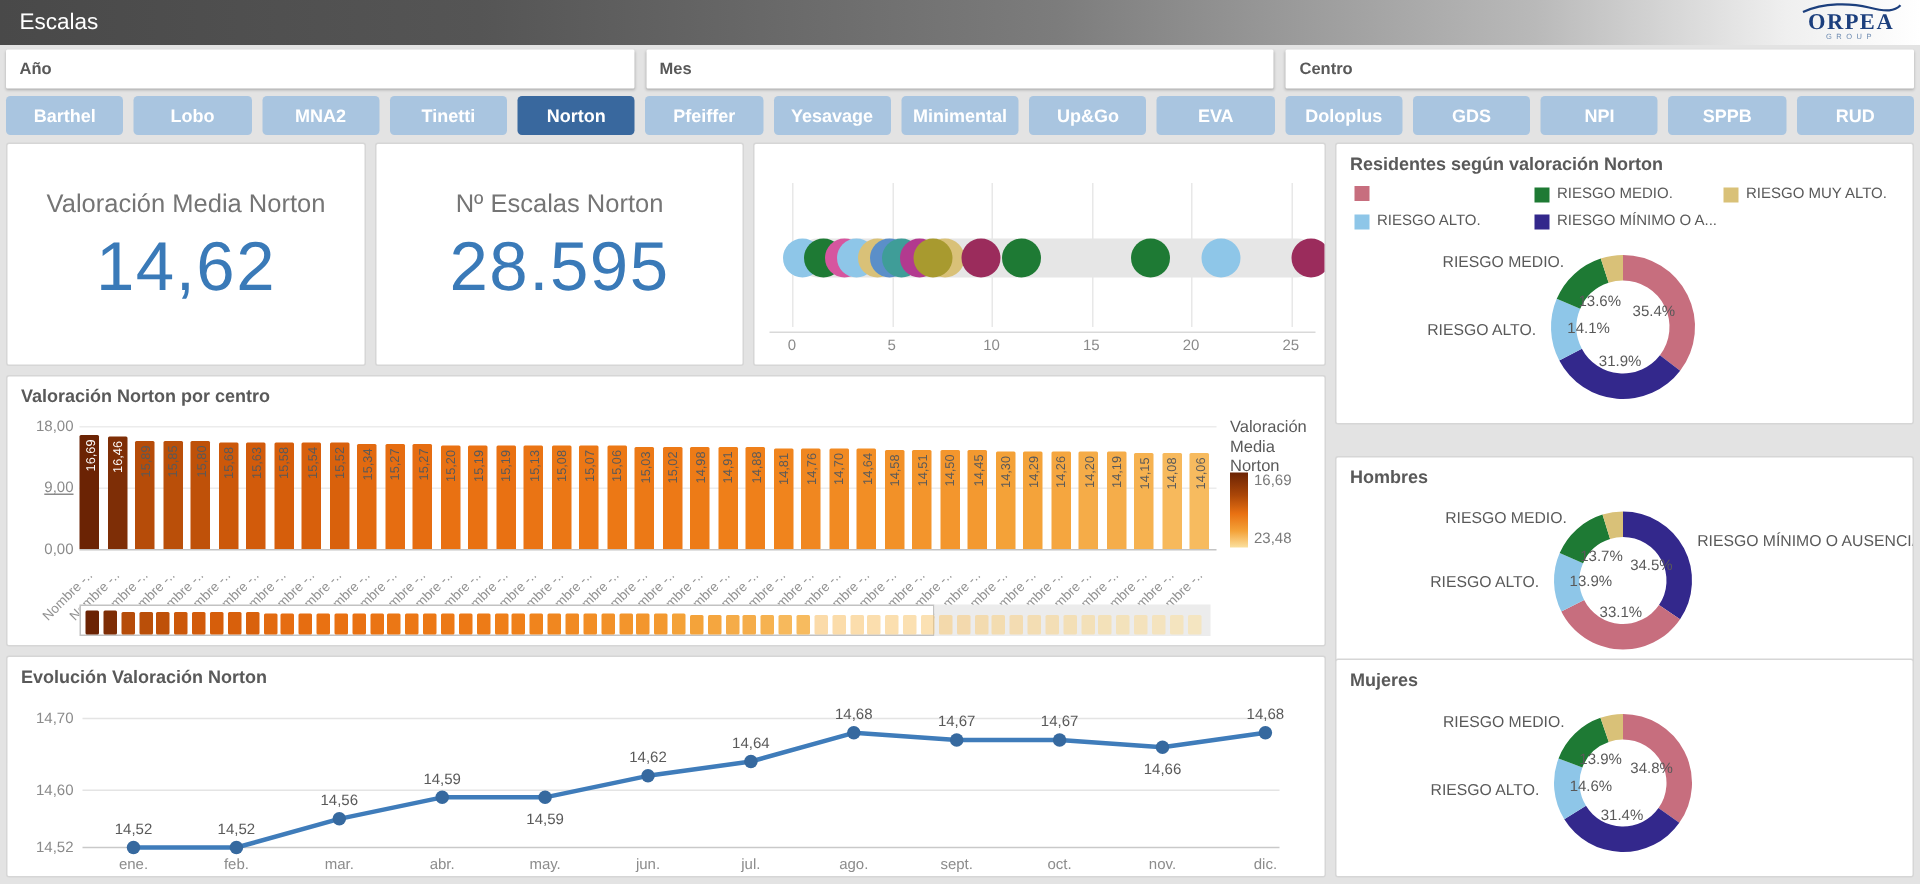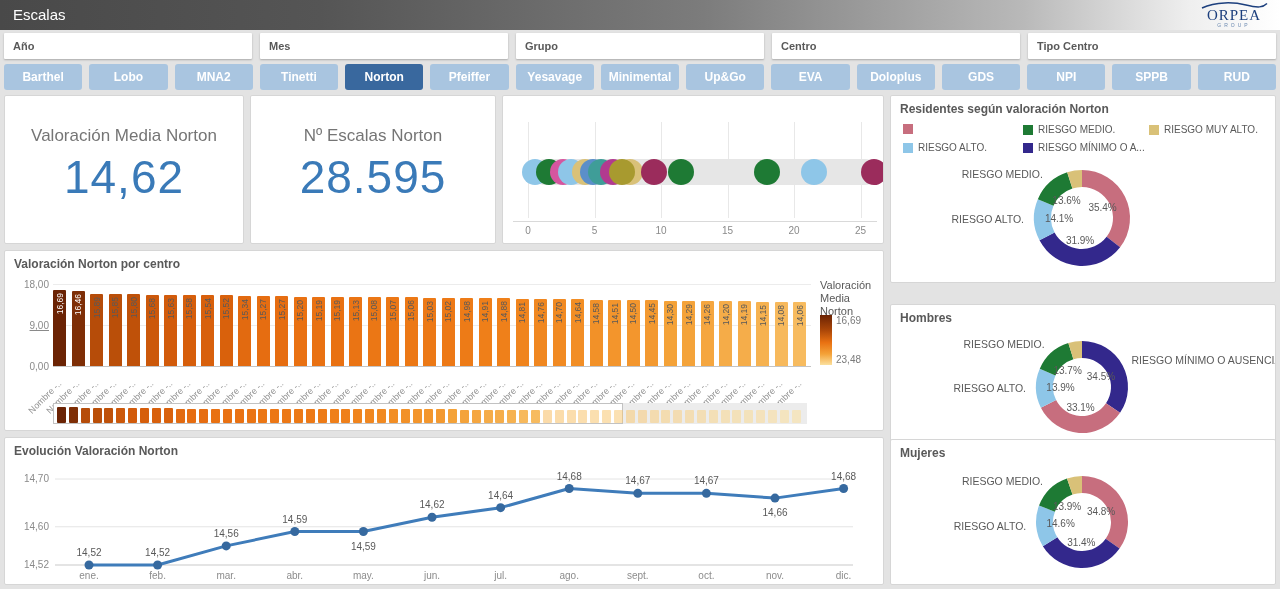--- a/index.html
+++ b/index.html
@@ -4,21 +4,21 @@
 <style>
   html,body{margin:0;padding:0;width:1280px;height:589px;background:#e3e3e3;
     font-family:"Liberation Sans",sans-serif;overflow:hidden;position:relative}
   .page{position:absolute;inset:0}
   
   .header{position:absolute;left:0;top:0;width:1280px;height:30px;
     background:linear-gradient(90deg,#494949 0%,#555 25%,#7c7c7c 55%,#b9b9b9 80%,#efefef 93%,#fff 100%)}
   .header-title{position:absolute;left:13px;top:6px;color:#fff;font-size:15px}
   .logo{position:absolute;right:10px;top:1px;width:72px;text-align:center;color:#1c3f7d}
   .logo-wave{position:absolute;left:2px;top:0}
-  .logo-text{margin-top:7px;font-family:"Liberation Serif",serif;font-size:15px;font-weight:normal;letter-spacing:1px;line-height:14px}
+  .logo-text{margin-top:7px;font-family:"Liberation Serif",serif;font-size:15px;font-weight:bold;letter-spacing:1px;line-height:14px}
   .logo-sub{font-size:5px;letter-spacing:3px;color:#6b89b0;line-height:6px}
   
   .filter-row{position:absolute;top:33px;left:4px;width:1272px;height:26px;display:flex;gap:8px}
   .filter{flex:1;background:#fff;box-shadow:0 1px 2px rgba(0,0,0,.25);display:flex;align-items:center;
     padding:0 9px;font-size:11px;font-weight:bold;color:#595959;border-radius:1px}
   
   .tab-row{position:absolute;top:64px;left:4px;width:1272px;height:26px;display:flex;gap:7px}
   .tab{flex:1;background:#a9c5e0;color:#fff;font-weight:bold;font-size:12px;display:flex;align-items:center;
     justify-content:center;border-radius:3px;cursor:pointer;white-space:nowrap;overflow:hidden}
   .tab.selected{background:#39689e}
@@ -67,23 +67,21 @@
         <path d="M2 7 C 16 0.5, 34 1, 46 4 S 63 6.5, 67 2.5" fill="none" stroke="#1c3f7d" stroke-width="1.5"></path>
       </svg>
       <div class="logo-text">ORPEA</div>
       <div class="logo-sub">GROUP</div>
     </div>
   </div>
 
   <div class="filter-row">
       <div class="filter">Año</div>
       <div class="filter">Mes</div>
-      <div class="filter">Grupo</div>
       <div class="filter">Centro</div>
-      <div class="filter">Tipo Centro</div>
     </div>
   <div class="tab-row">
       <div class="tab">Barthel</div>
       <div class="tab">Lobo</div>
       <div class="tab">MNA2</div>
       <div class="tab">Tinetti</div>
       <div class="tab selected">Norton</div>
       <div class="tab">Pfeiffer</div>
       <div class="tab">Yesavage</div>
       <div class="tab">Minimental</div>

